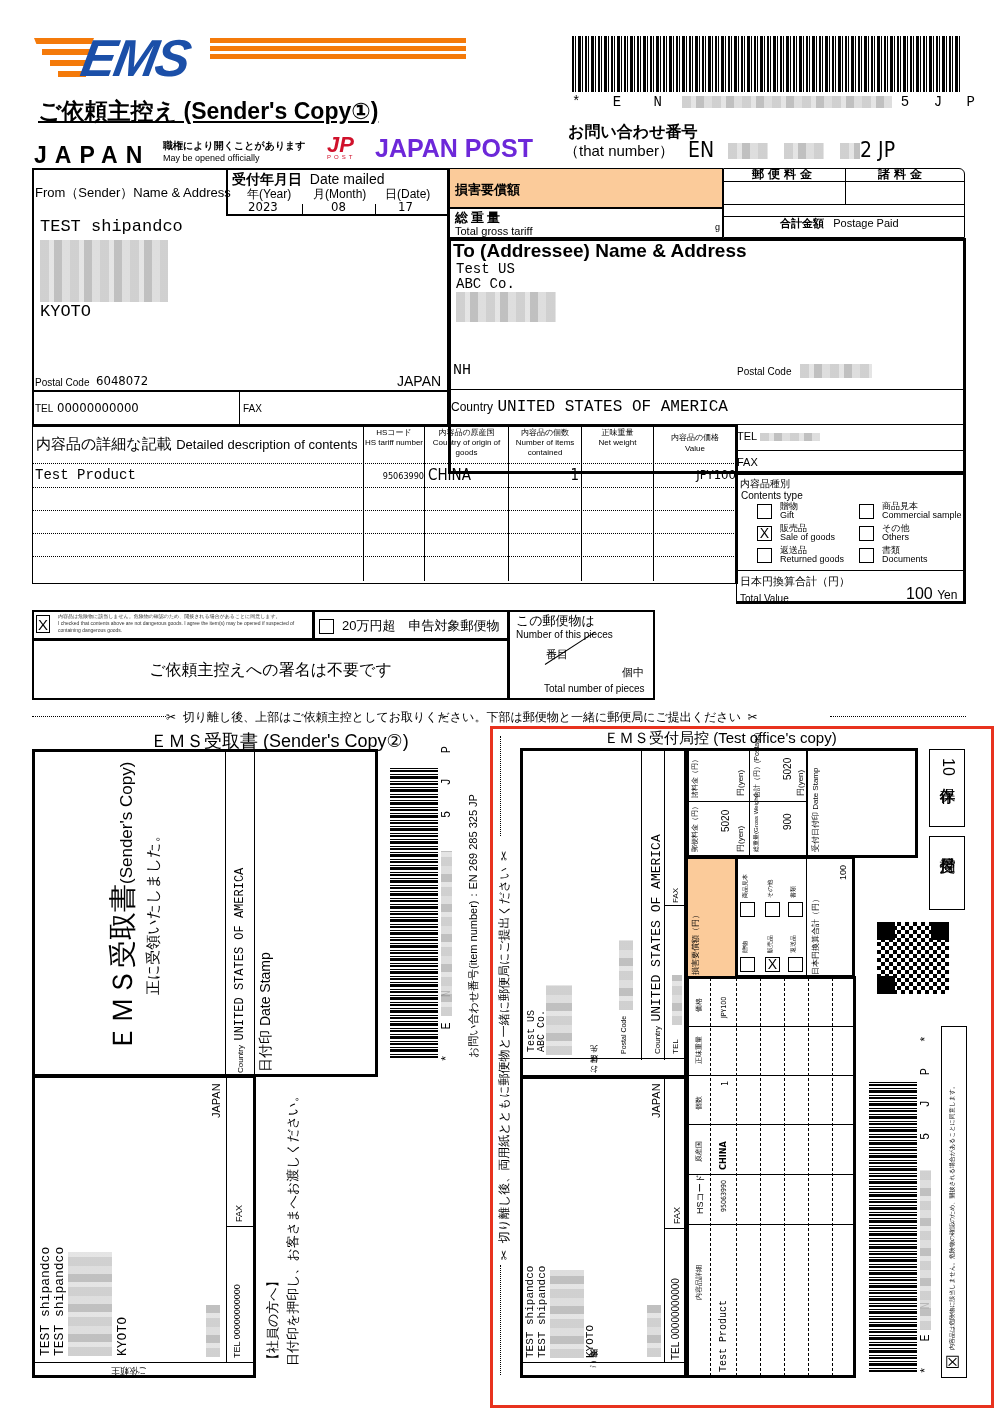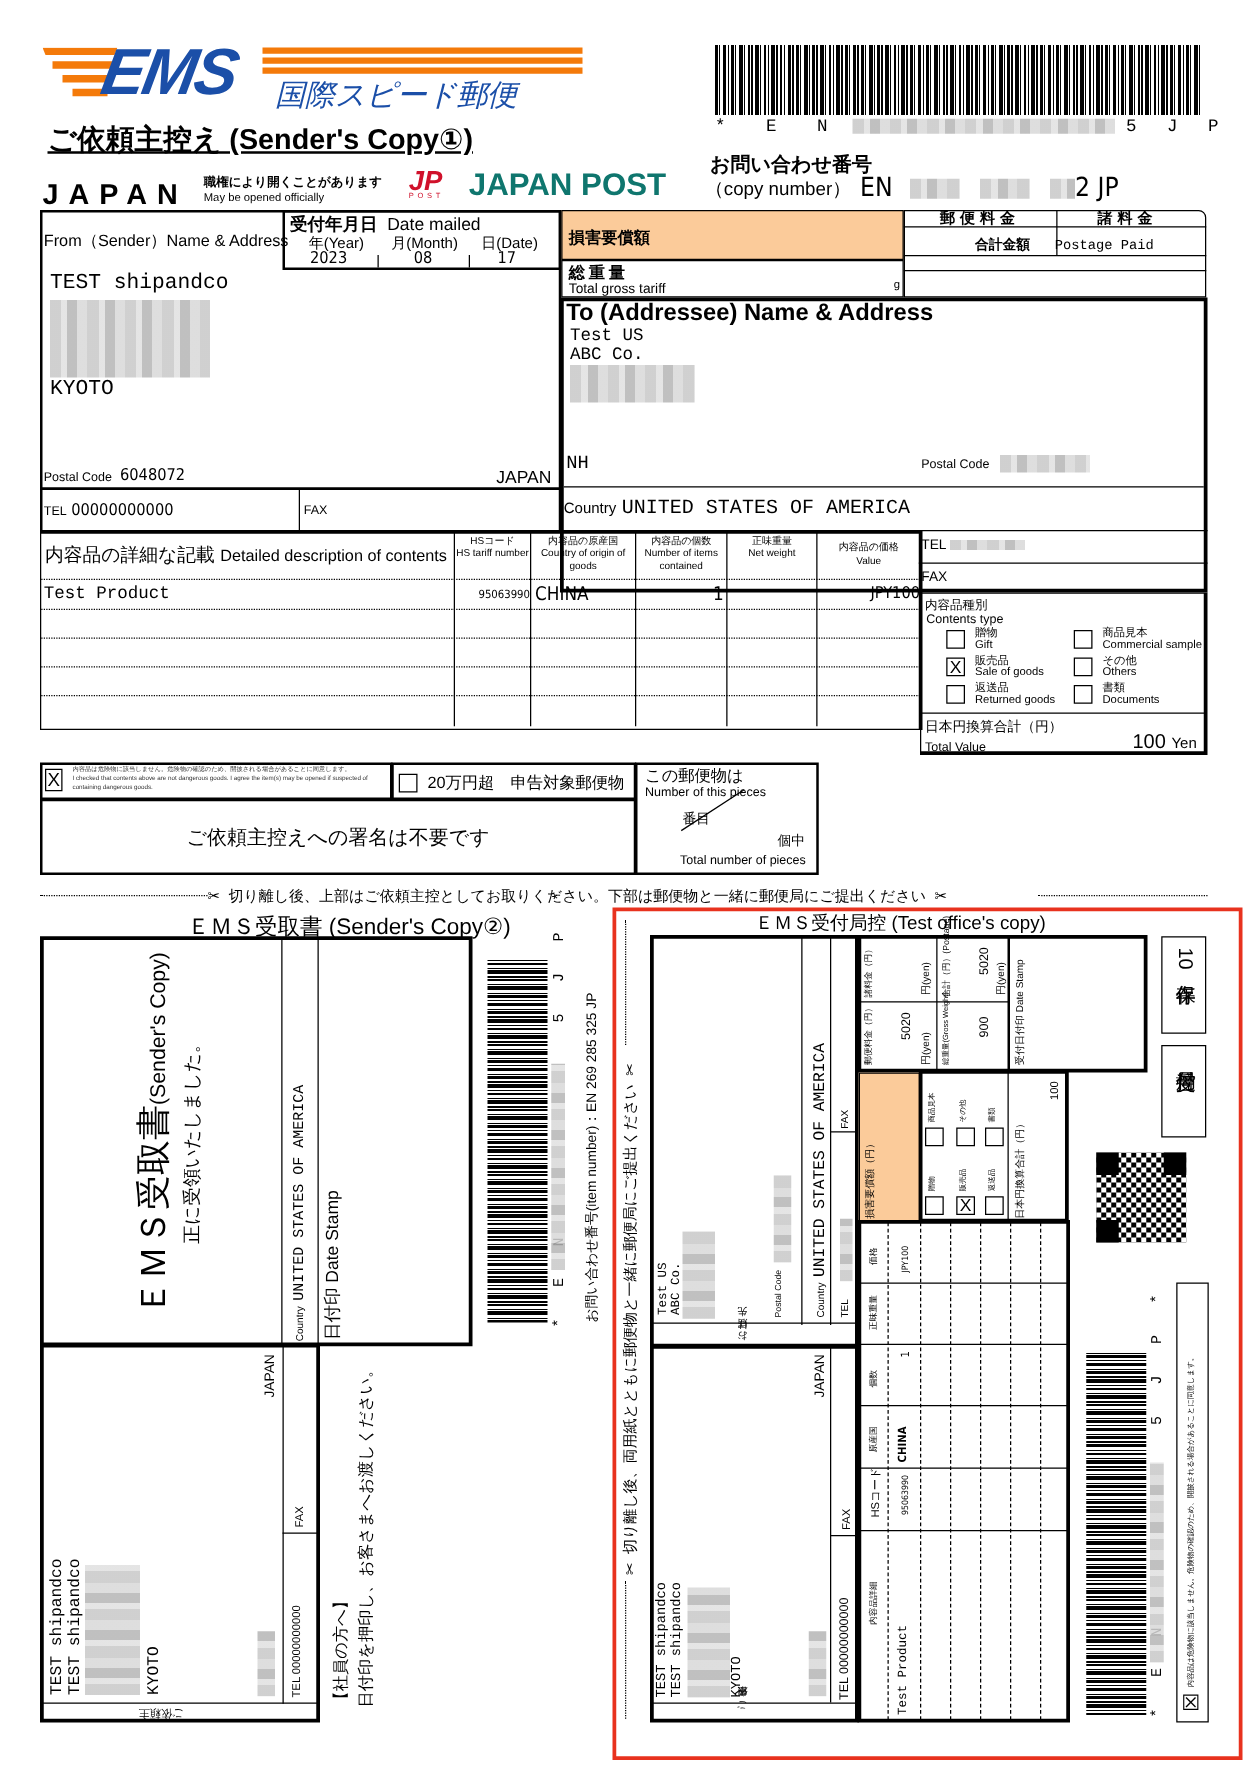--- a/index.html
+++ b/index.html
@@ -27,45 +27,44 @@
     <div style="position:absolute;left:8px;top:11px;width:48px;height:6px;background:#f47a0a;"></div>
     <div style="position:absolute;left:16px;top:22px;width:38px;height:6px;background:#f47a0a;"></div>
     <div style="position:absolute;left:24px;top:33px;width:28px;height:6px;background:#f47a0a;"></div>
   </div>
   <div class="abs" style="left:48px;top:-8px;font-size:52px;font-weight:bold;font-style:italic;color:#1b4fa8;letter-spacing:-2px;font-family:'Liberation Sans',sans-serif;transform:skewX(-10deg);">EMS</div>
   <div class="abs" style="left:176px;top:2px;width:256px;height:22px;">
     <div style="height:5px;background:#f47a0a;margin-bottom:3px;"></div>
     <div style="height:5px;background:#f47a0a;margin-bottom:3px;"></div>
     <div style="height:5px;background:#f47a0a;"></div>
   </div>
-  <div class="abs" style="left:186px;top:24px;font-size:24px;color:#1b4fa8;font-style:italic;">国際スピード郵便</div>
 </div>
 
 <div class="abs" style="left:38px;top:96px;font-size:23px;font-weight:bold;text-decoration:underline;white-space:nowrap;">ご依頼主控え (Sender's Copy①)</div>
 
 <div class="abs" style="left:34px;top:142px;font-size:23px;font-weight:bold;letter-spacing:8px;">JAPAN</div>
 <div class="abs" style="left:163px;top:139px;font-size:10px;font-weight:bold;white-space:nowrap;">職権により開くことがあります</div>
 <div class="abs" style="left:163px;top:153px;font-size:9px;white-space:nowrap;">May be opened officially</div>
 
 <div class="abs" style="left:323px;top:134px;width:230px;height:30px;">
   <div class="abs" style="left:0;top:0;width:44px;height:30px;">
     <span style="position:absolute;left:4px;top:-2px;font-size:22px;font-weight:bold;font-style:italic;color:#d0112b;">JP</span>
     <span style="position:absolute;left:4px;top:20px;font-size:6px;letter-spacing:3px;color:#d0112b;">POST</span>
   </div>
-  <div class="abs" style="left:52px;top:0;font-size:25px;font-weight:bold;color:#0f766e;white-space:nowrap;">JAPAN POST</div>
+  <div class="abs" style="left:52px;top:0;font-size:25px;font-weight:bold;color:#6d28d9;white-space:nowrap;">JAPAN POST</div>
 </div>
 
 <div class="abs barcode" style="left:572px;top:36px;width:390px;height:56px;"></div>
 <div class="abs mono" style="left:572px;top:94px;width:390px;font-size:14px;white-space:nowrap;">
   <span style="letter-spacing:12px;">* E N</span>
   <span class="blur" style="display:inline-block;width:210px;height:12px;vertical-align:middle;"></span>
   <span style="letter-spacing:8px;">5  J  P *</span>
 </div>
 <div class="abs" style="left:568px;top:122px;font-size:16px;font-weight:bold;">お問い合わせ番号</div>
-<div class="abs" style="left:564px;top:142px;font-size:15px;">（copy number）</div>
+<div class="abs" style="left:564px;top:142px;font-size:15px;">（that number）</div>
 <div class="abs cond" style="left:688px;top:138px;font-size:21px;white-space:nowrap;">
   <span>EN</span>
   <span class="blur" style="display:inline-block;width:40px;height:16px;vertical-align:middle;margin-left:8px;"></span>
   <span class="blur" style="display:inline-block;width:40px;height:16px;vertical-align:middle;margin-left:10px;"></span>
   <span class="blur" style="display:inline-block;width:20px;height:16px;vertical-align:middle;margin-left:10px;"></span><span>2 JP</span>
 </div>
 
 <div class="bx med" style="left:32px;top:168px;width:417px;height:224px;"></div>
 <div class="abs" style="left:35px;top:184px;font-size:13px;white-space:nowrap;">From（Sender）Name &amp; Address</div>
 
@@ -99,21 +98,21 @@
 <div class="abs" style="left:449px;top:168px;width:274px;height:40px;background:#fbcb9a;border:1px solid #000;"></div>
 <div class="abs" style="left:455px;top:181px;font-size:13px;font-weight:bold;">損害要償額</div>
 
 <div class="bx" style="left:723px;top:168px;width:242px;height:70px;border-radius:0 6px 0 0;"></div>
 <div class="abs" style="left:845px;top:168px;width:1px;height:36px;background:#000;"></div>
 <div class="abs" style="left:723px;top:181px;width:242px;height:1px;background:#000;"></div>
 <div class="abs" style="left:723px;top:204px;width:242px;height:1px;background:#000;"></div>
 <div class="abs" style="left:723px;top:216px;width:242px;height:1px;background:#000;"></div>
 <div class="abs" style="left:752px;top:166px;font-size:12px;font-weight:bold;letter-spacing:4px;">郵便料金</div>
 <div class="abs" style="left:878px;top:166px;font-size:12px;font-weight:bold;letter-spacing:4px;">諸料金</div>
-<div class="abs" style="left:780px;top:188px;font-size:11px;white-space:nowrap;font-family:Liberation Mono, monospace;">
+<div class="abs" style="left:780px;top:216px;font-size:11px;white-space:nowrap;">
   <b>合計金額</b>&nbsp;&nbsp;&nbsp;<span>Postage Paid</span>
 </div>
 
 <div class="bx" style="left:449px;top:208px;width:274px;height:30px;"></div>
 <div class="abs" style="left:455px;top:209px;font-size:13px;font-weight:bold;letter-spacing:3px;">総重量</div>
 <div class="abs" style="left:455px;top:225px;font-size:11px;">Total gross tariff</div>
 <div class="abs" style="left:715px;top:222px;font-size:9px;">g</div>
 
 <div class="bx thick" style="left:448px;top:238px;width:518px;height:236px;"></div>
 <div class="abs" style="left:453px;top:240px;font-size:19px;font-weight:bold;white-space:nowrap;">To (Addressee) Name &amp; Address</div>

